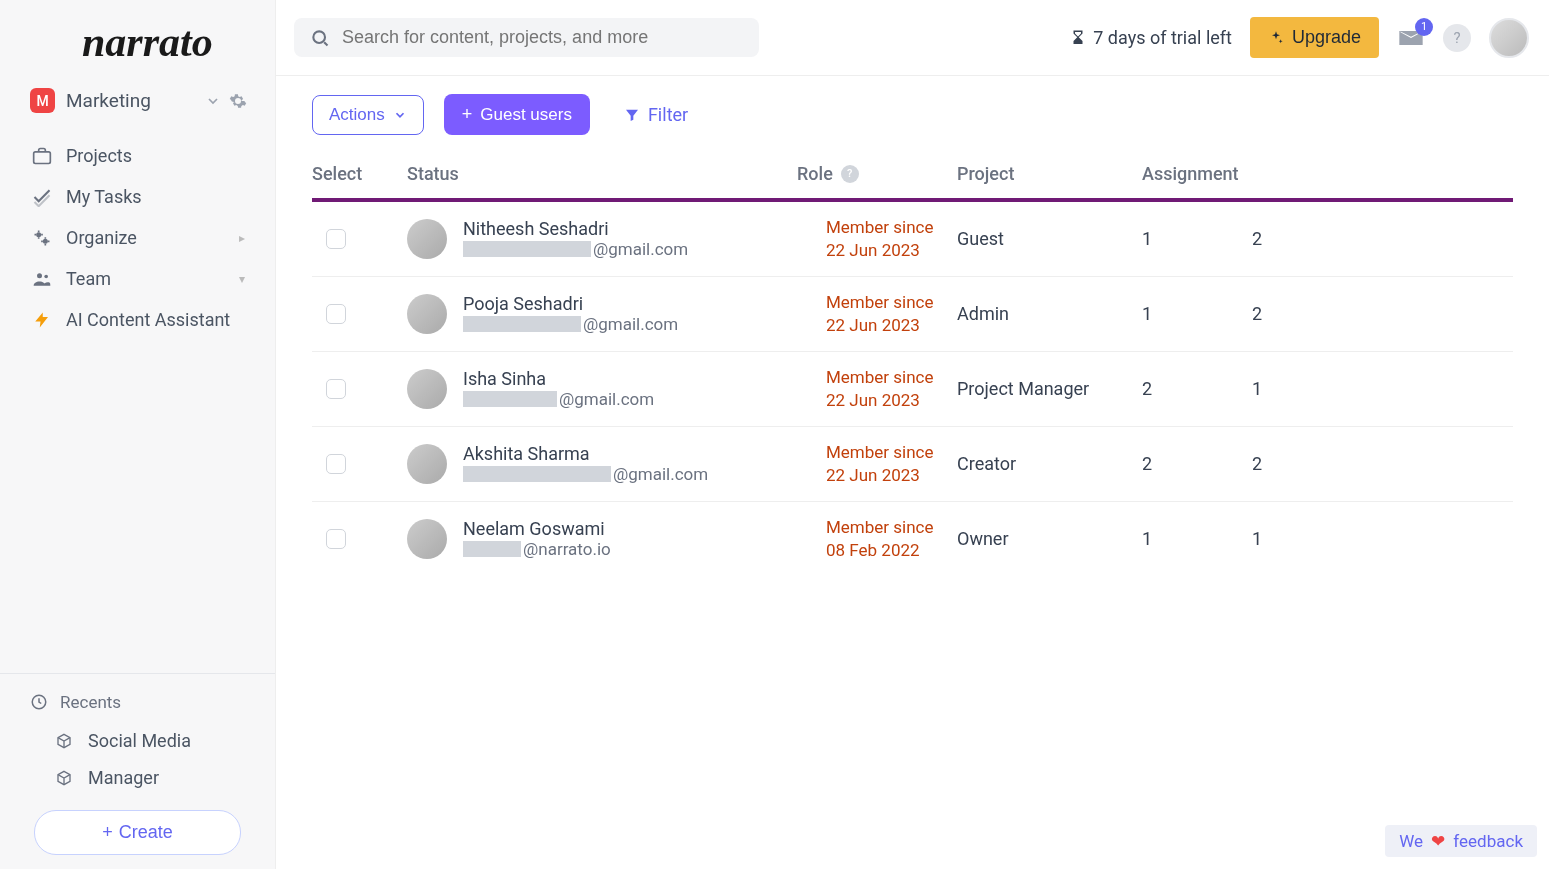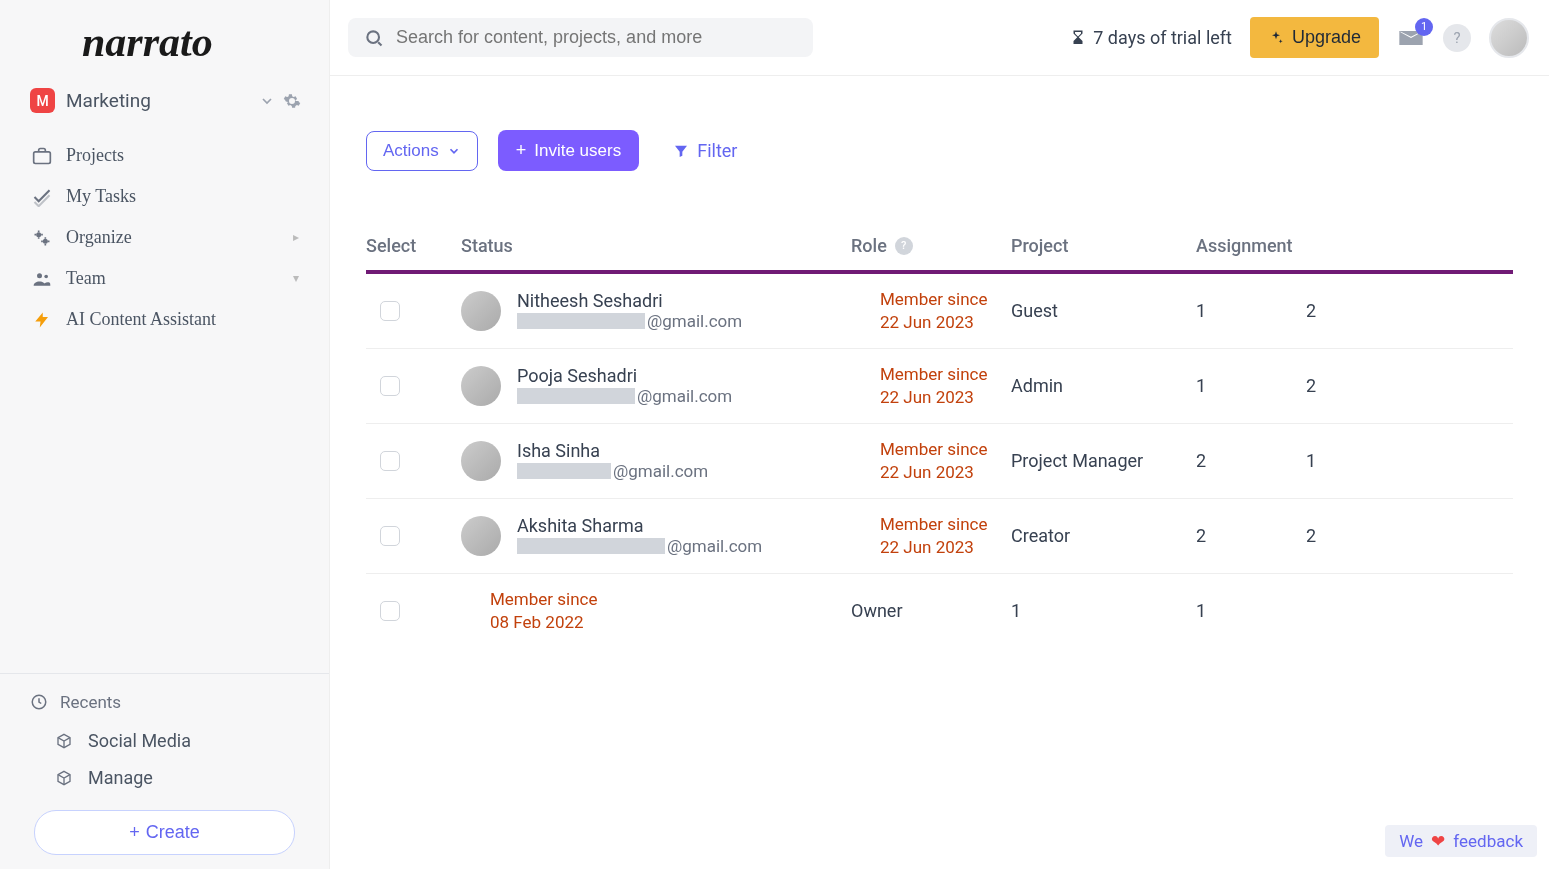--- a/index.html
+++ b/index.html
@@ -1,26 +1,26 @@
 <!DOCTYPE html>
 <html><head>
 <meta charset="utf-8">
 <style>
 *{box-sizing:border-box;margin:0;padding:0;}
 body{font-family:-apple-system,BlinkMacSystemFont,"Segoe UI",Roboto,sans-serif;background:#fff;color:#374151;font-size:17px;width:1549px;height:869px;overflow:hidden;position:relative;}
 .app{display:flex;height:100%;}
 
-.sidebar{width:330px;background:#f7f7f8;border-right:1px solid #eee;display:flex;flex-direction:column;padding-top:18px;}
+.sidebar{width:276px;background:#f7f7f8;border-right:1px solid #eee;display:flex;flex-direction:column;padding-top:18px;}
 .logo{font-family:"Brush Script MT",cursive;font-size:42px;font-weight:700;color:#1a1a1a;margin:0 0 22px 82px;font-style:italic;}
 .workspace{display:flex;align-items:center;padding:0 28px 22px 30px;}
 .ws-badge{width:25px;height:25px;background:#ef4444;border-radius:6px;color:#fff;display:flex;align-items:center;justify-content:center;font-size:14px;font-weight:500;margin-right:11px;}
 .ws-name{font-size:19px;color:#4b5563;flex:1;}
 .ws-caret{color:#9ca3af;margin-right:8px;}
 .ws-gear{color:#9ca3af;}
-.nav{list-style:none;padding:0 8px;font-family:Liberation Serif, serif;}
+.nav{list-style:none;padding:0 8px;}
 .nav li{display:flex;align-items:center;padding:10px 22px;font-size:18px;color:#4b5563;cursor:pointer;border-radius:6px;}
 .nav li .nav-ico{width:24px;margin-right:12px;color:#6b7280;display:inline-flex;align-items:center;justify-content:center;}
 .nav .caret{margin-left:auto;color:#bbb;font-size:12px;}
 .subnav{list-style:none;}
 .subnav li{padding:10px 22px 10px 52px;font-size:18px;color:#4b5563;display:flex;align-items:center;cursor:pointer;}
 .subnav li .sub-ico{width:20px;margin-right:10px;color:#6b7280;display:inline-flex;}
 .subnav li.active{background:#fff;color:#6366f1;border-left:3px solid #6366f1;padding-left:49px;}
 .subnav li.active .sub-ico{color:#6366f1;}
 .divider{height:1px;background:#e5e7eb;margin:8px 0;}
 .recents-hdr{display:flex;align-items:center;padding:10px 30px;color:#6b7280;font-size:17px;}
@@ -28,21 +28,21 @@
 .rec-list{list-style:none;}
 .rec-list li{padding:8px 22px 8px 56px;font-size:18px;color:#4b5563;display:flex;align-items:center;cursor:pointer;}
 .rec-list li .r-ico{width:20px;margin-right:12px;color:#6b7280;}
 .sidebar-links{padding:12px 30px;}
 .side-link{display:flex;align-items:center;color:#6366f1;font-size:18px;padding:8px 0;cursor:pointer;}
 .side-link .l-ico{width:22px;margin-right:12px;}
 .create-btn{margin:14px 34px;border:1px solid #c7d2fe;background:#fff;color:#6366f1;border-radius:22px;padding:11px;font-size:18px;display:flex;align-items:center;justify-content:center;cursor:pointer;}
 .create-btn .plus{margin-right:6px;font-size:18px;}
 .spacer{flex:1;}
 
-.main{flex:1;display:flex;flex-direction:column;gap:36px;}
+.main{flex:1;display:flex;flex-direction:column;}
 .header{display:flex;align-items:center;padding:17px 20px 17px 18px;border-bottom:1px solid #eee;gap:18px;}
 .search{flex:0 0 465px;background:#f3f4f6;border-radius:8px;display:flex;align-items:center;padding:9px 16px;}
 .search .s-ico{color:#6b7280;margin-right:12px;}
 .search input{border:none;background:transparent;font-size:18px;color:#6b7280;outline:none;flex:1;}
 .header-spacer{flex:1;}
 .trial{display:flex;align-items:center;color:#374151;font-size:18px;}
 .trial .t-ico{margin-right:6px;}
 .upgrade{background:#f3b83f;color:#1f2937;border:none;border-radius:4px;padding:10px 18px;font-size:18px;font-weight:500;display:flex;align-items:center;cursor:pointer;}
 .upgrade .u-ico{margin-right:8px;}
 .mail{position:relative;color:#9ca3af;cursor:pointer;}
@@ -173,21 +173,21 @@
           </span>
           <span>Social Media</span>
         </li>
       <li>
           <span class="r-ico">
             <svg width="16" height="16" viewBox="0 0 24 24" fill="none" stroke="currentColor" stroke-width="2">
               <path d="M12 2l9 5v10l-9 5-9-5V7l9-5z"></path>
               <path d="M3 7l9 5 9-5M12 12v10"></path>
             </svg>
           </span>
-          <span>Manage</span>
+          <span>Manager</span>
         </li>
     </ul>
 
     <button class="create-btn">
         <span class="plus">+</span>
         <span>Create</span>
       </button>
   </aside>
 
   <main class="main">
@@ -232,21 +232,21 @@
       <button class="actions-btn">
           <span>Actions</span>
           <span class="ac">
             <svg width="14" height="14" viewBox="0 0 24 24" fill="none" stroke="currentColor" stroke-width="3">
               <polyline points="6 9 12 15 18 9"></polyline>
             </svg>
           </span>
         </button>
       <button class="invite-btn">
           <span class="plus">+</span>
-          <span>Invite users</span>
+          <span>Guest users</span>
         </button>
       <div class="filter-btn">
           <span class="f-ico">
             <svg width="16" height="16" viewBox="0 0 24 24" fill="currentColor">
               <path d="M3 4h18l-7 9v6l-4 2v-8L3 4z"></path>
             </svg>
           </span>
           <span>Filter</span>
         </div>
     </div>
@@ -324,20 +324,27 @@
             </div>
             <div class="status">Member since<br>22 Jun 2023</div>
             <div class="cell">Creator</div>
             <div class="cell">2</div>
             <div class="cell">2</div>
           </div>
           <div class="row">
             <div>
               <div class="cb"></div>
             </div>
+            <div class="name-cell">
+              <div class="av"></div>
+              <div>
+                <div class="nm">Neelam Goswami</div>
+                <div class="em"><span class="mask" style="width:58px"></span>@narrato.io</div>
+              </div>
+            </div>
             <div class="status">Member since<br>08 Feb 2022</div>
             <div class="cell">Owner</div>
             <div class="cell">1</div>
             <div class="cell">1</div>
           </div>
         </div>
     </div>
   </main>
 </div>
 

